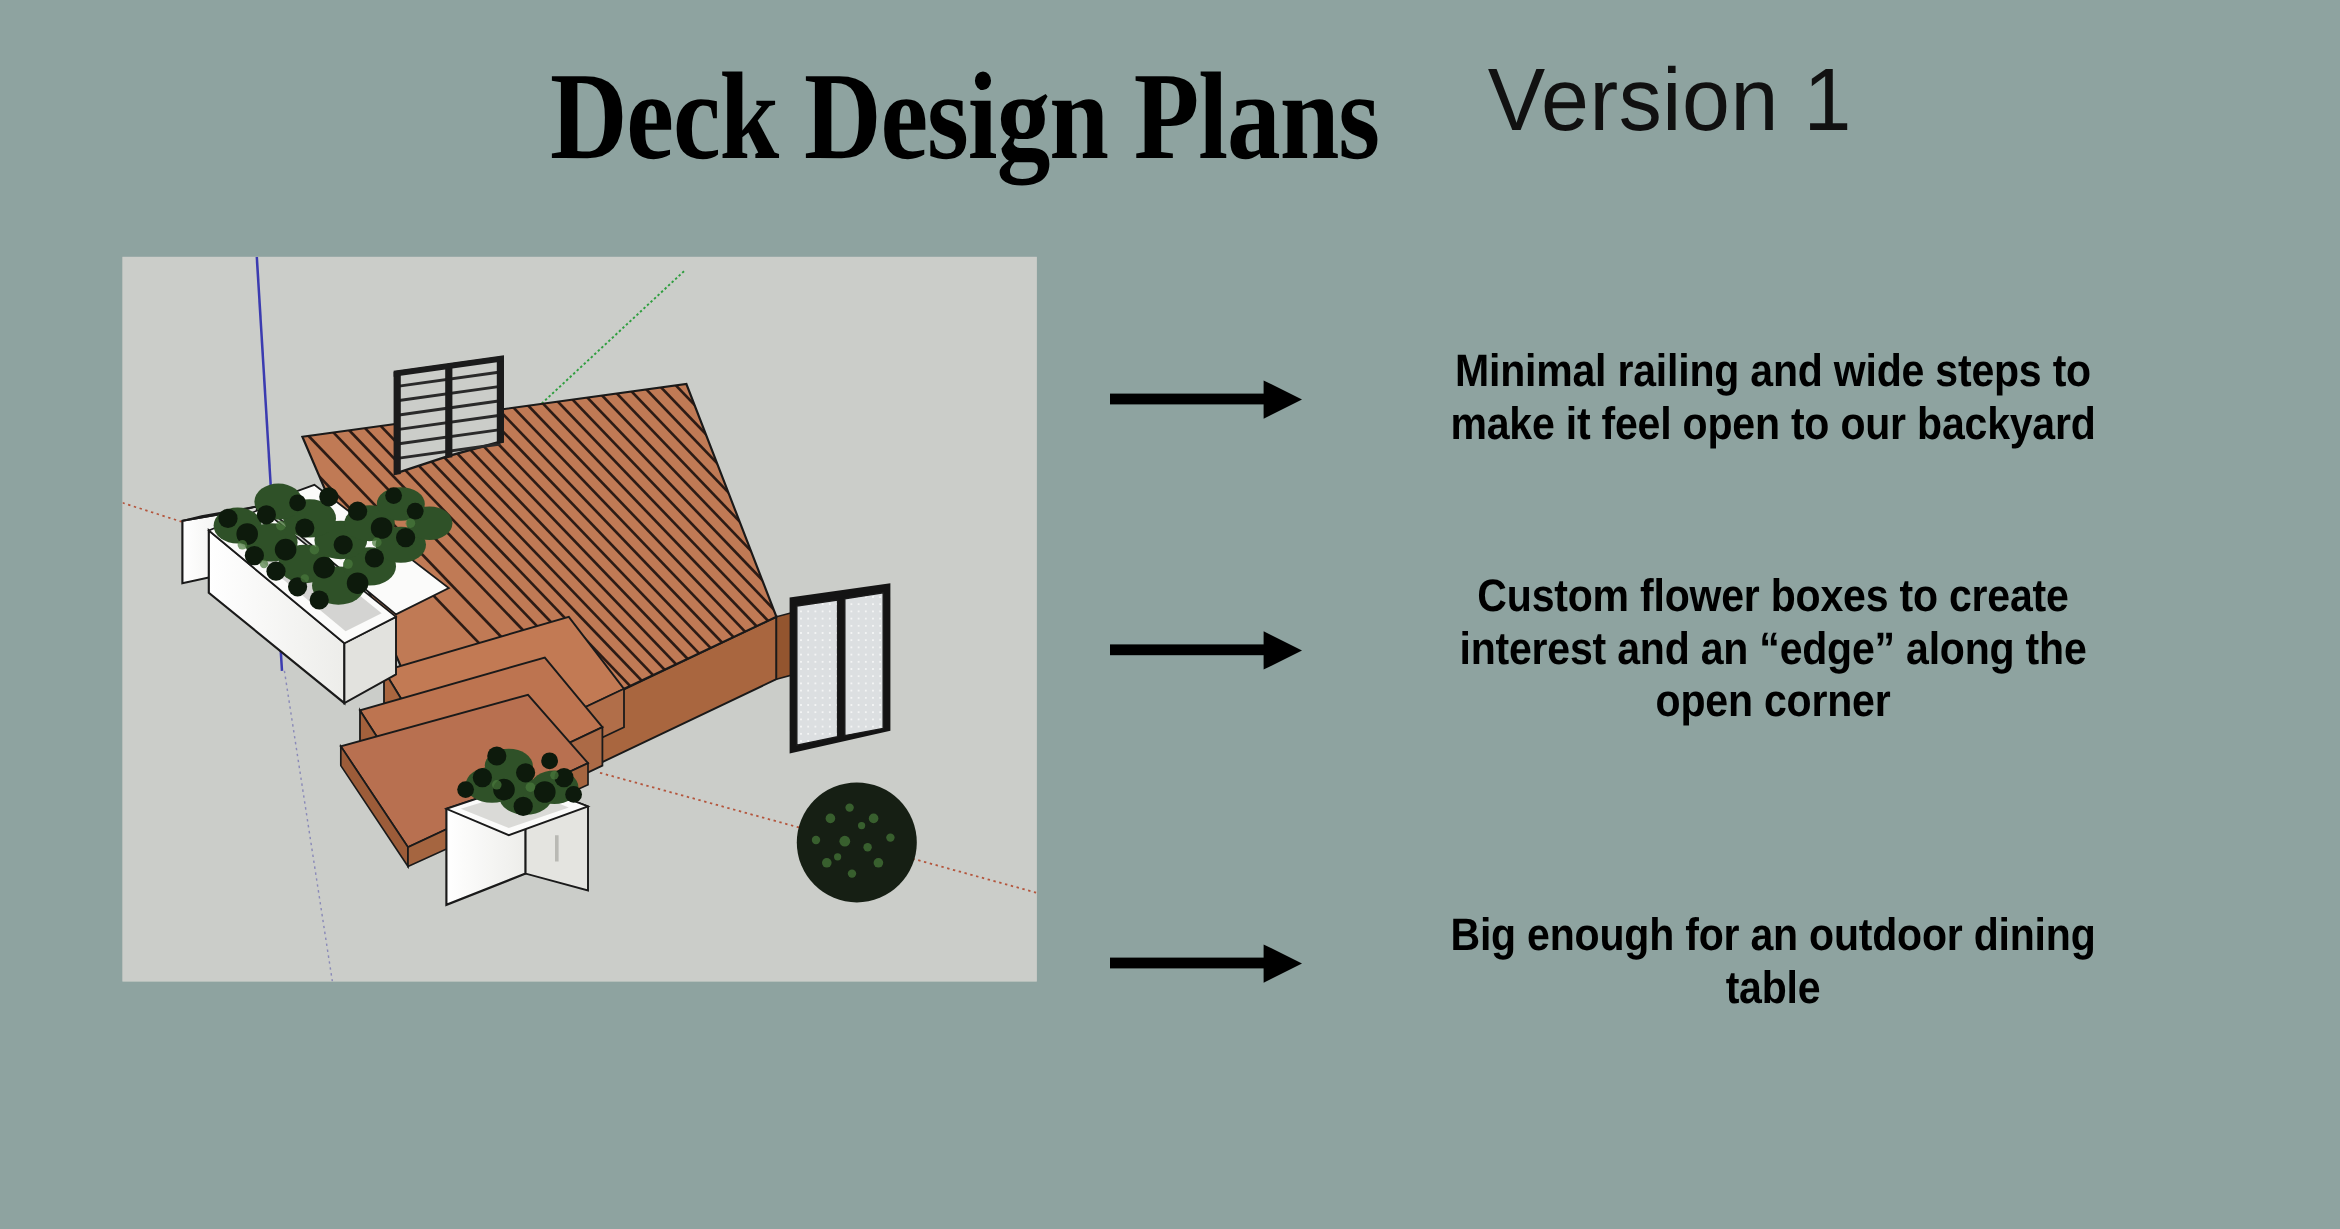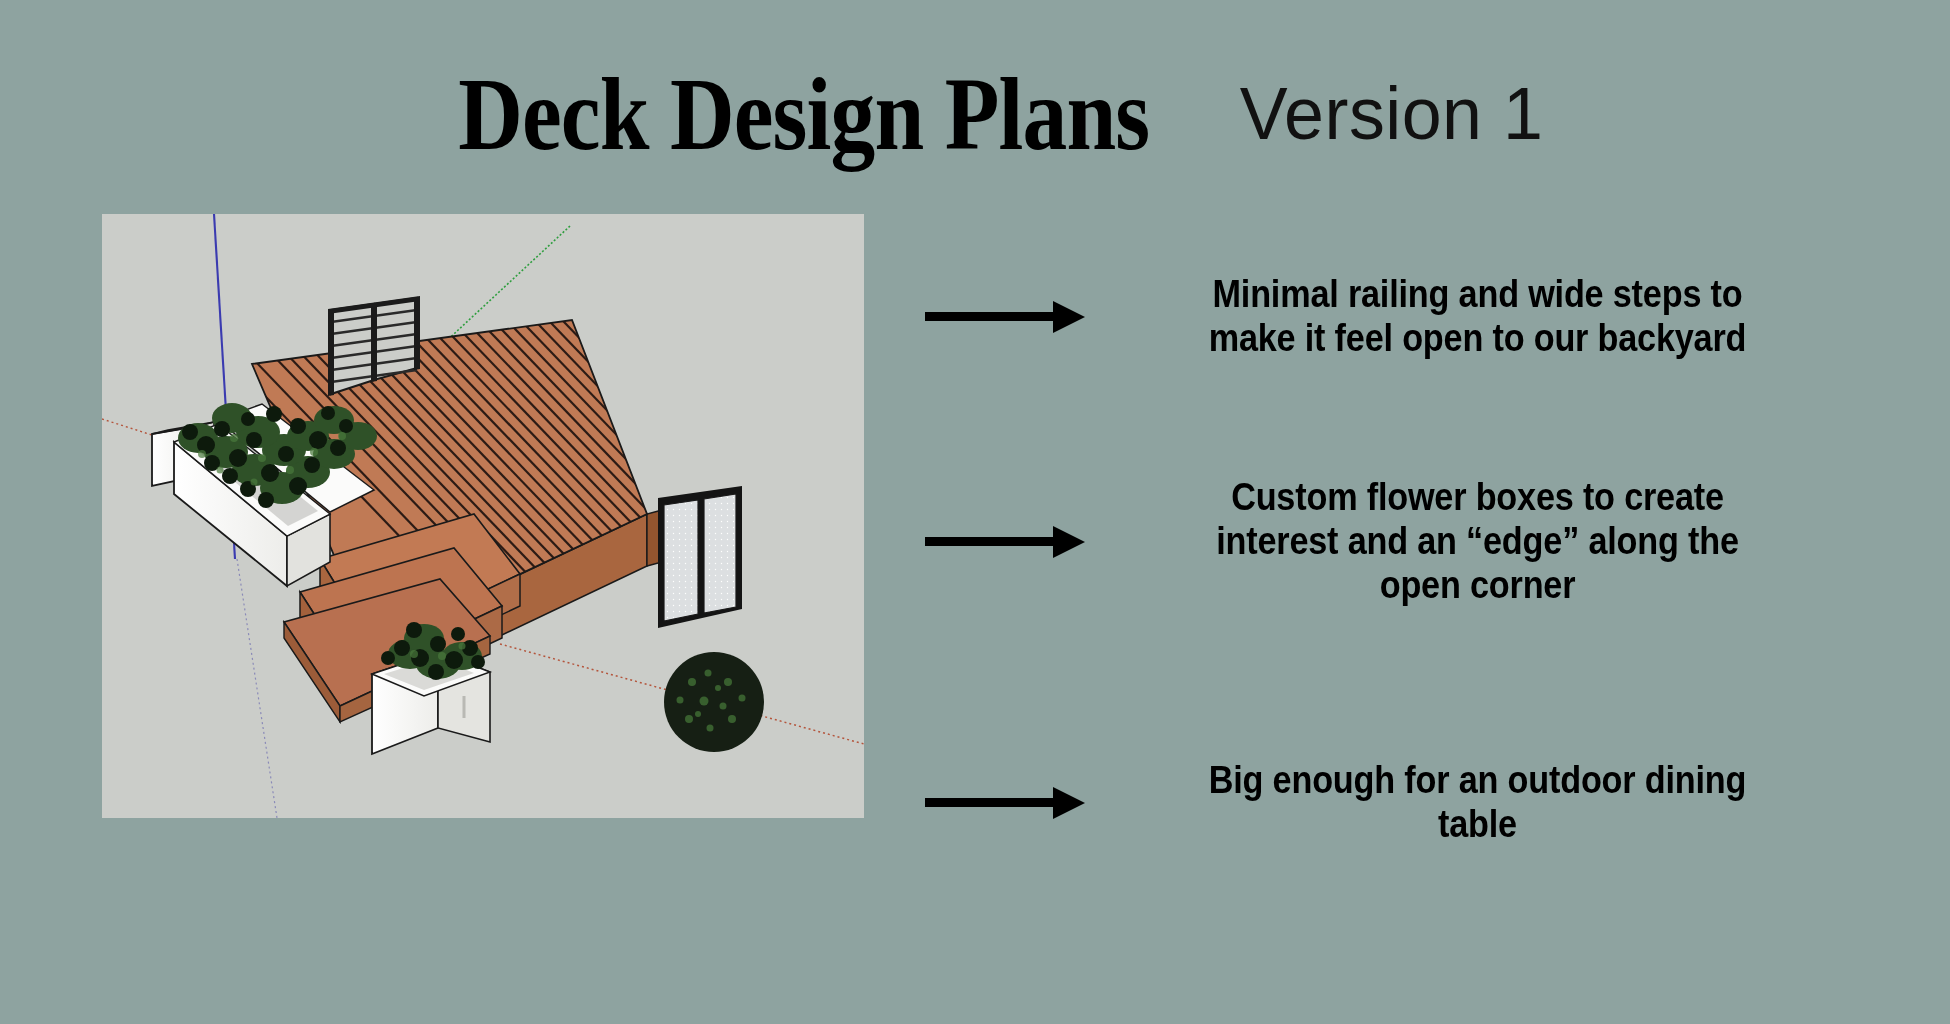--- a/index.html
+++ b/index.html
@@ -9,25 +9,25 @@
   }
   body {
     background:#8ea3a0;
     font-family:"Liberation Sans", sans-serif;
     position:relative;
   }
 
   
   #title-row {
     position:absolute;
-    left:0; top:62px;
+    left:0; top:46px;
     width:1950px;
     display:flex;
     justify-content:center;
-    align-items:center;
+    align-items:flex-start;
     gap:30px;
     white-space:nowrap;
   }
   #title-main {
     font-family:"Liberation Serif", "DejaVu Serif", serif;
     font-weight:700;
     font-size:104px;
     line-height:1.0;
     color:#000;
     letter-spacing:-1px;
@@ -54,21 +54,21 @@
     overflow:hidden;
   }
   #viewport svg { display:block; }
 
   
   .callout {
     position:absolute;
     display:flex;
     align-items:center;
   }
-  #callout-0 { left:925px; top:272px; width:900px; }
+  #callout-0 { left:925px; top:288px; width:900px; }
   #callout-1 { left:925px; top:475px; width:900px; }
   #callout-2 { left:925px; top:758px; width:900px; }
 
   .arrow {
     flex:0 0 auto;
     width:160px;
     height:40px;
     position:relative;
   }
   .arrow .shaft {

